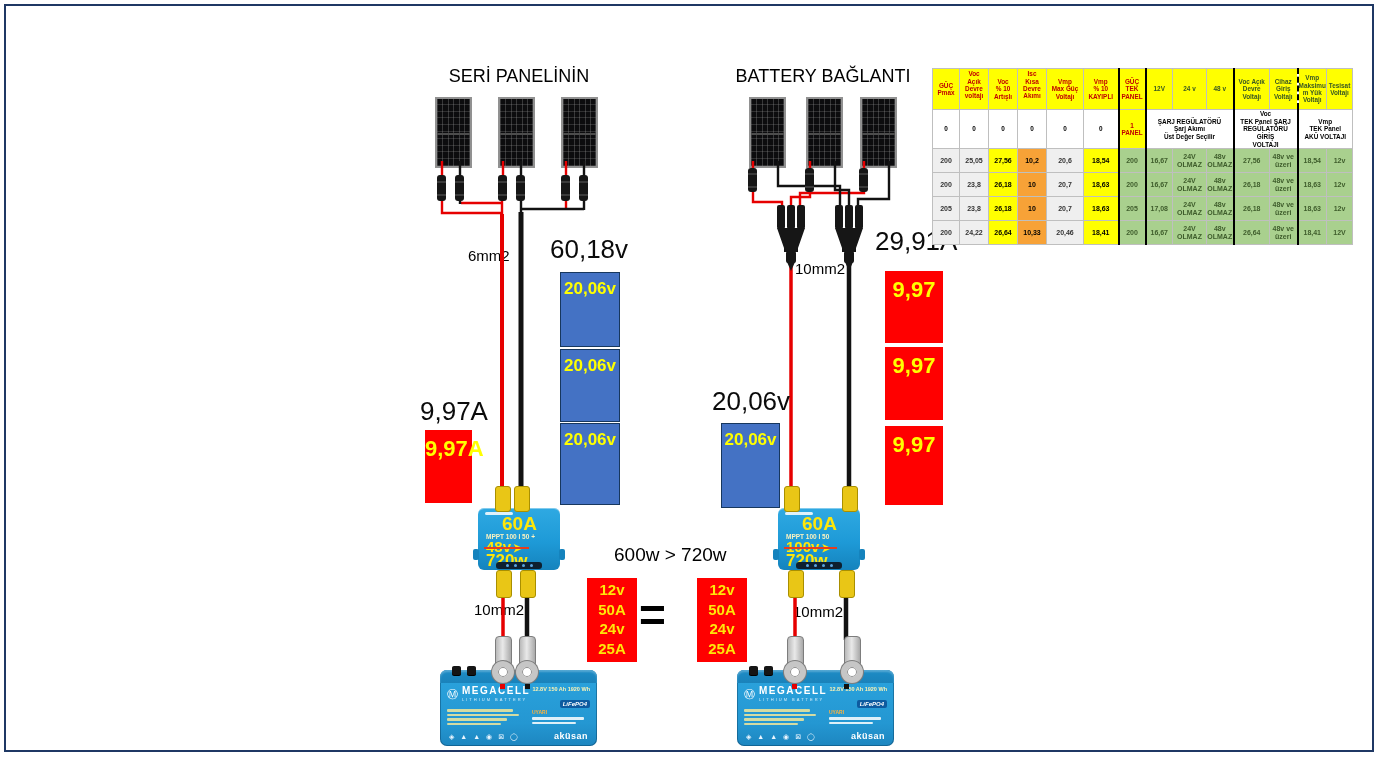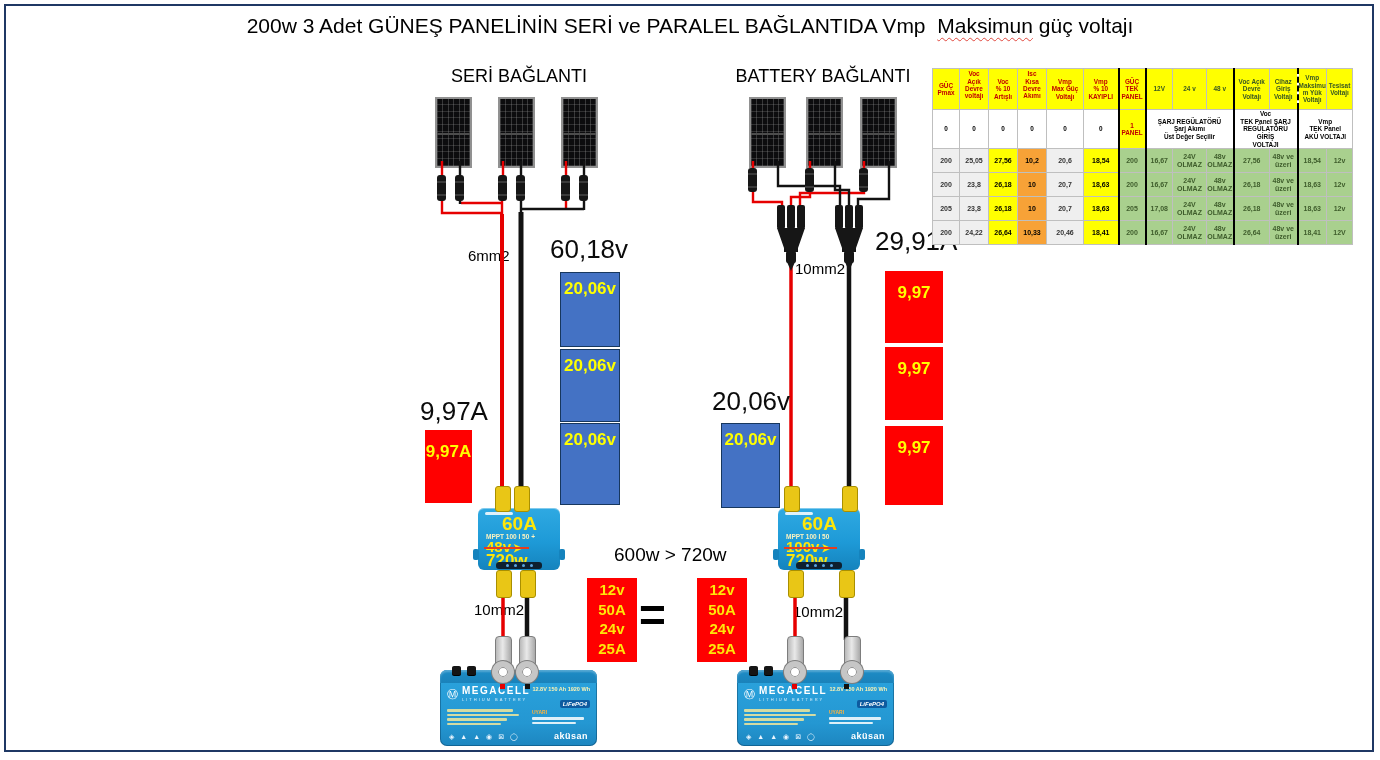--- a/index.html
+++ b/index.html
@@ -28,21 +28,21 @@
   .mc4.tall{height:26px;} .mc4.short{height:24px;}
 
   
   .term{width:14px;height:24px;background:#e9c616;border:1px solid #a98f00;border-radius:3px;z-index:4;}
   .term.out{height:26px;}
 
   
   .bluebox{background:#4472C4;border:1.5px solid #17375E;z-index:5;text-align:center;}
   .bluebox span{display:block;margin-top:6px;color:#FFFF00;font-weight:bold;font-size:17px;}
   .redbox{background:#FF0000;z-index:5;text-align:center;}
-  .redbox span{display:block;margin-top:12px;color:#FFFF00;font-weight:bold;font-size:17px;}
+  .redbox span{display:block;margin-top:6px;color:#FFFF00;font-weight:bold;font-size:22px;}
 
   .biglabel{font-size:26px;color:#0b0b0b;z-index:5;white-space:nowrap;}
   .cablelabel{font-size:15px;color:#000;z-index:1;white-space:nowrap;}
 
   
   .controller{width:82px;height:62px;border-radius:6px;z-index:3;
     background:linear-gradient(180deg,#2fa9e2 0%,#1E9AD7 55%,#1583bd 100%);
     box-shadow:inset 0 1px 0 rgba(255,255,255,.4);}
   .controller .ear{position:absolute;width:6px;height:11px;background:#1583bd;bottom:10px;border-radius:2px;}
   .controller .earL{left:-5px;} .controller .earR{right:-5px;}
@@ -119,23 +119,22 @@
   .bLd{border-left:2px dashed #000 !important;}
   .cliptop{display:block;margin-top:-8px;}
   svg.wires{z-index:2;pointer-events:none;}
 </style>
 </head>
 <body>
 
 <div id="app">
   <div class="abs frame"></div>
 
-  <div class="abs title"><span>200w 3 Adet GÜNEŞ PANELİNİN SERİ ve PARALEL BAĞLANTIDA Vmp  </span><span class="misspell">Maksimun</span><span> güç voltajı</span></div>
-
-  <div class="abs heading" style="left:424px;top:66px">SERİ BAĞLANTI</div>
+
+  <div class="abs heading" style="left:424px;top:66px">SERİ PANELİNİN</div>
   <div class="abs heading" style="left:728px;top:66px">BATTERY BAĞLANTI</div>
 
   <svg class="abs wires" width="1380" height="760" viewBox="0 0 1380 760">
 
     <g stroke="#e60000" stroke-width="2.4" fill="none">
       <path d="M442 161 V176 M503 161 V176 M566 161 V176"></path>
       <path d="M442 200 V213 H501"></path>
       <path d="M461 203 H501"></path>
       <path d="M566 200 V210"></path>
       <path d="M502 200 V488"></path>

